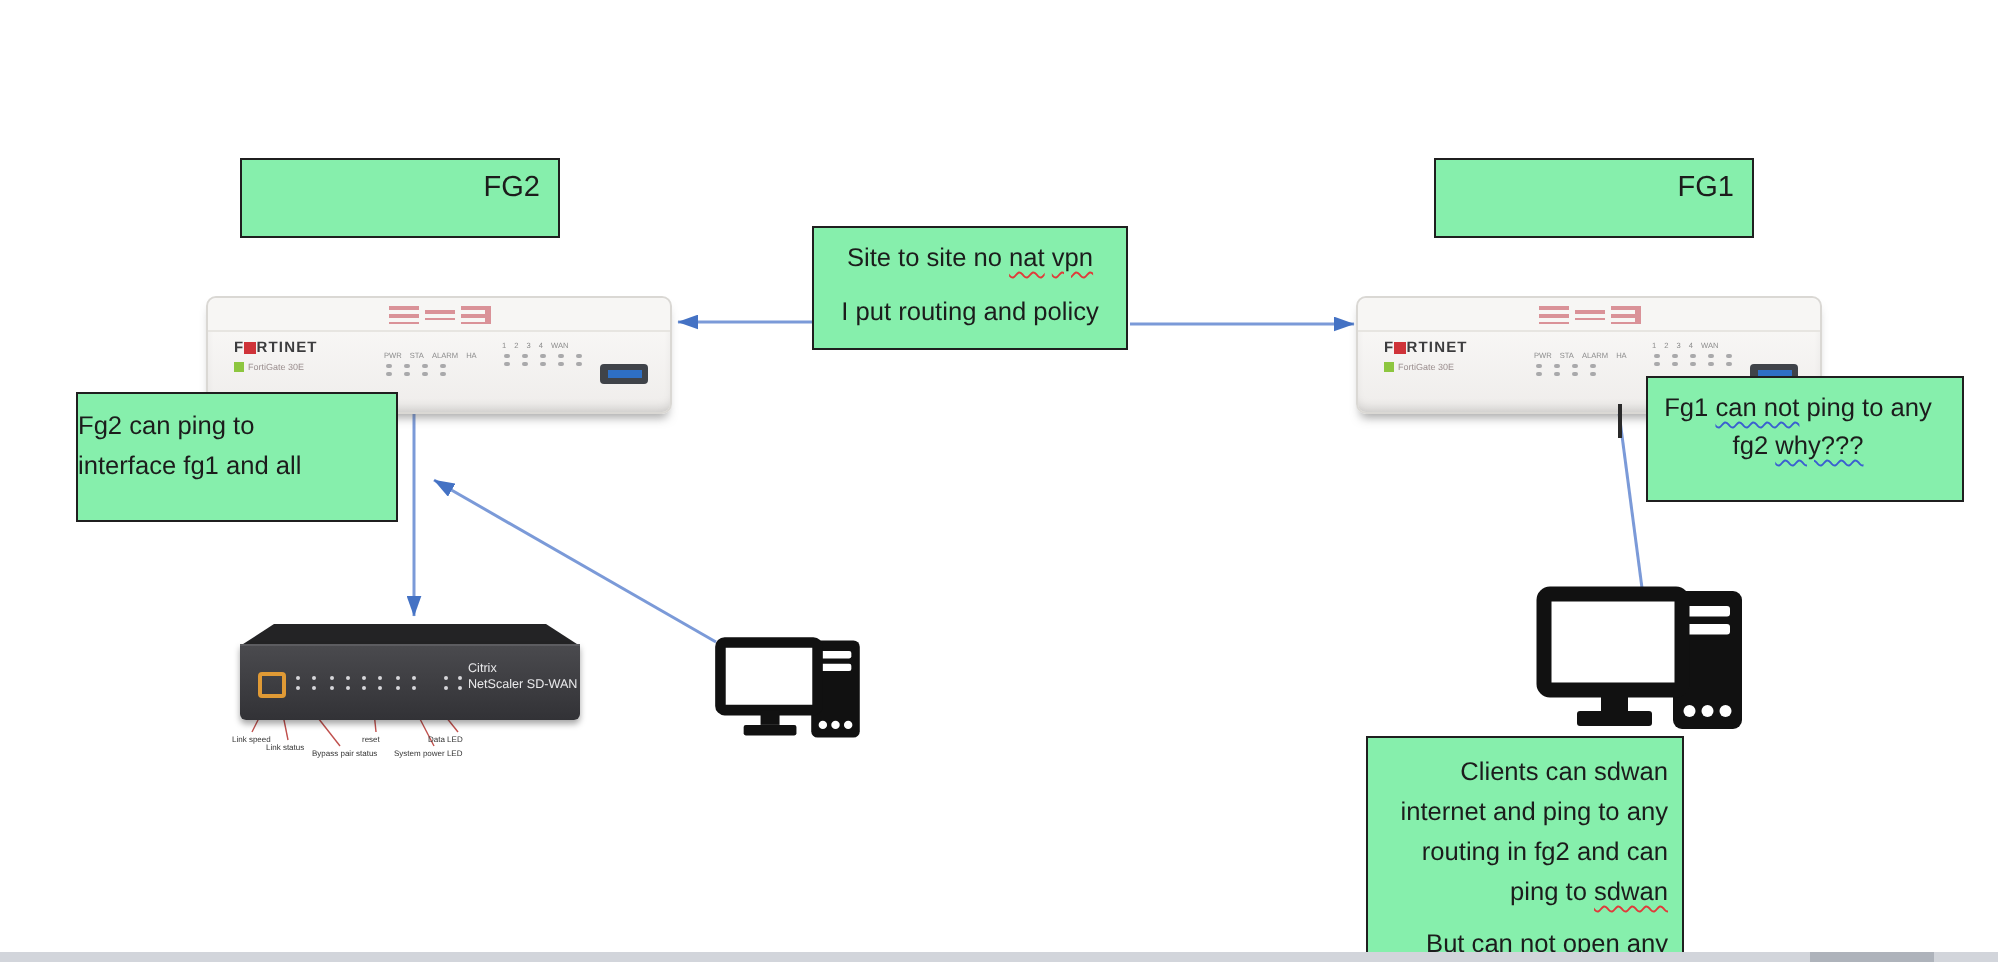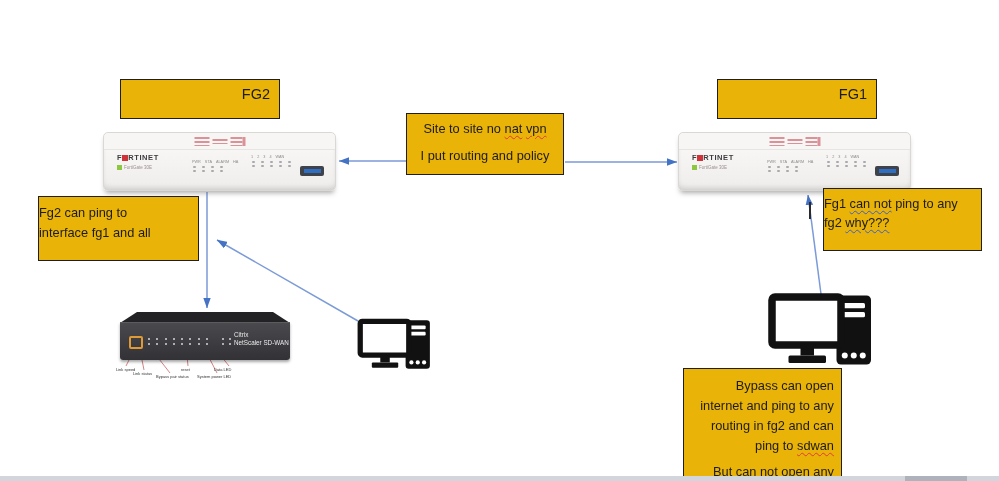--- a/index.html
+++ b/index.html
@@ -3,33 +3,33 @@
 <meta charset="utf-8">
 <style>
   html,body{margin:0;padding:0;background:#fff;}
   .canvas{position:relative;width:999px;height:481px;background:#ffffff;overflow:hidden;
           font-family:"Liberation Sans",sans-serif;color:#1c1c1c;}
 
   
   .overlay{position:absolute;left:0;top:0;z-index:1;pointer-events:none;}
 
   
-  .tbox{position:absolute;background:#eab308;border:1.6px solid #1f1f1f;box-sizing:border-box;z-index:3;}
+  .tbox{position:absolute;background:#86efac;border:1.6px solid #1f1f1f;box-sizing:border-box;z-index:3;}
   .fg-label-box{width:160px;height:40px;font-size:14.5px;text-align:right;padding:6px 9px 0 0;}
   .note{font-size:12.8px;}
   .seg{white-space:pre;}
   .sq-red{text-decoration-line:underline;text-decoration-style:wavy;text-decoration-color:#e03a3a;
           text-decoration-thickness:1px;text-underline-offset:2px;}
   .sq-blue{text-decoration-line:underline;text-decoration-style:wavy;text-decoration-color:#3a5fd0;
           text-decoration-thickness:1px;text-underline-offset:2px;}
 
   
   .fortigate{position:absolute;width:231px;height:57px;border-radius:5px;z-index:2;
              background:linear-gradient(#fbfaf9,#efedeb);border:1px solid #dad8d4;
-             box-shadow:inset 0 -4px 6px -3px rgba(0,0,0,.18), 0 4px 5px -2px rgba(90,90,90,.5);}
+             box-shadow:inset 0 -4px 6px -3px rgba(0,0,0,.18), 0 4px 5px -2px rgba(90,90,90,.5);margin-top:16px;}
   .fg-top{position:absolute;left:0;right:0;top:0;height:16px;background:#f7f6f4;
           border-bottom:1px solid #e7e5e1;border-radius:5px 5px 0 0;}
   .fg-logo-red{position:absolute;left:50%;top:4px;transform:translateX(-50%);display:flex;gap:3px;align-items:flex-start;}
   .fg-logo-red .bar{width:15px;height:9px;background:repeating-linear-gradient(#da9298 0 2px,transparent 2px 4px);}
   .fg-logo-red .bar.mid{height:5px;margin-top:2px;}
   .fg-logo-red .bar.rt{width:12px;border-right:3px solid #da9298;}
   .fg-brand{position:absolute;left:13px;top:20px;font-size:7.5px;font-weight:bold;letter-spacing:.6px;color:#3c3c3e;}
   .fg-o{display:inline-block;width:6px;height:6px;background:#cf3339;vertical-align:-0.5px;}
   .fg-sub{position:absolute;left:13px;top:32px;display:flex;align-items:center;gap:2.5px;}
   .green-sq{width:4.5px;height:4.5px;background:#8dc63f;display:inline-block;}
@@ -60,21 +60,21 @@
 
   .cursor-tick{position:absolute;left:809px;top:202px;width:2px;height:17px;background:#2a2a2a;z-index:3;}
 
   .scroll-strip{position:absolute;left:0;top:476px;width:999px;height:5px;background:#d2d5db;z-index:6;}
   .scroll-thumb{position:absolute;left:905px;top:0;width:62px;height:5px;background:#aeb3bb;}
 
   
   #center-note{left:406px;top:113px;width:158px;height:62px;text-align:center;padding-top:8px;line-height:14px;}
   #center-note .l2{margin-top:13px;}
   #left-note{left:38px;top:196px;width:161px;height:65px;padding:6px 9px 0 0;line-height:20px;}
-  #right-note{left:823px;top:188px;width:159px;height:63px;text-align:left;padding:5px 7px 0 0;line-height:19px;}
+  #right-note{left:823px;top:188px;width:159px;height:63px;text-align:center;padding:5px 7px 0 0;line-height:19px;}
   #bottom-note{left:683px;top:368px;width:159px;height:109px;text-align:right;padding:7px 7px 0 0;line-height:20px;}
   #bottom-note .l5{margin-top:6px;}
   #fg2-box{left:120px;top:79px;}
   #fg1-box{left:717px;top:79px;}
   #fg2-device{left:103px;top:132px;}
   #fg1-device{left:678px;top:132px;}
 </style>
 </head>
 <body>
 
@@ -239,21 +239,21 @@
     <div>Fg2 can ping to</div>
     <div>interface fg1 and all</div>
   </div>
 
   <div class="tbox note" id="right-note">
     <div><span class="seg">Fg1 </span><span class="seg sq-blue">can not</span><span class="seg"> ping to any</span></div>
     <div><span class="seg">fg2 </span><span class="seg sq-blue">why???</span></div>
   </div>
 
   <div class="tbox note" id="bottom-note">
-    <div>Bypass can open</div>
+    <div>Clients can sdwan</div>
     <div>internet and ping to any</div>
     <div>routing in fg2 and can</div>
     <div><span class="seg">ping to </span><span class="seg sq-red">sdwan</span></div>
     <div class="l5"><span class="seg sq-blue">But can not</span><span class="seg"> open any</span></div>
   </div>
 
   <div class="sdwan-top"></div>
   <div class="sdwan-body">
     <div class="sdwan-orange"></div>
     <div class="sdwan-leds">

